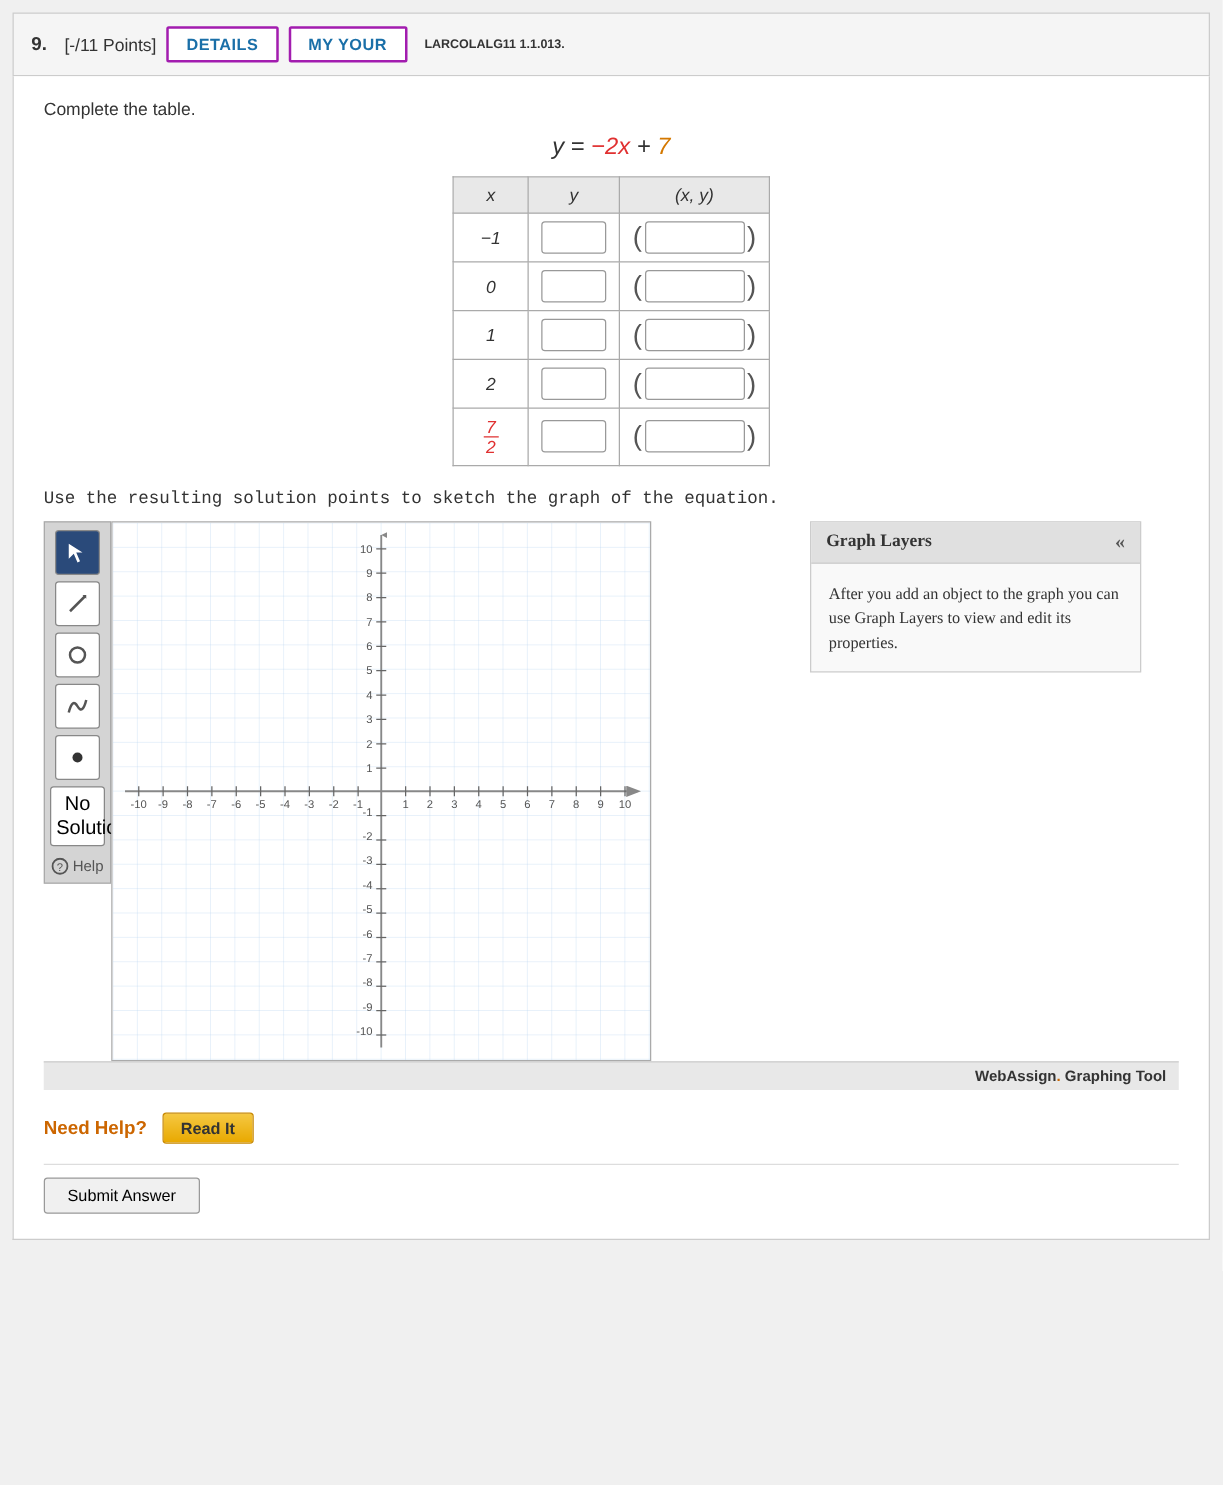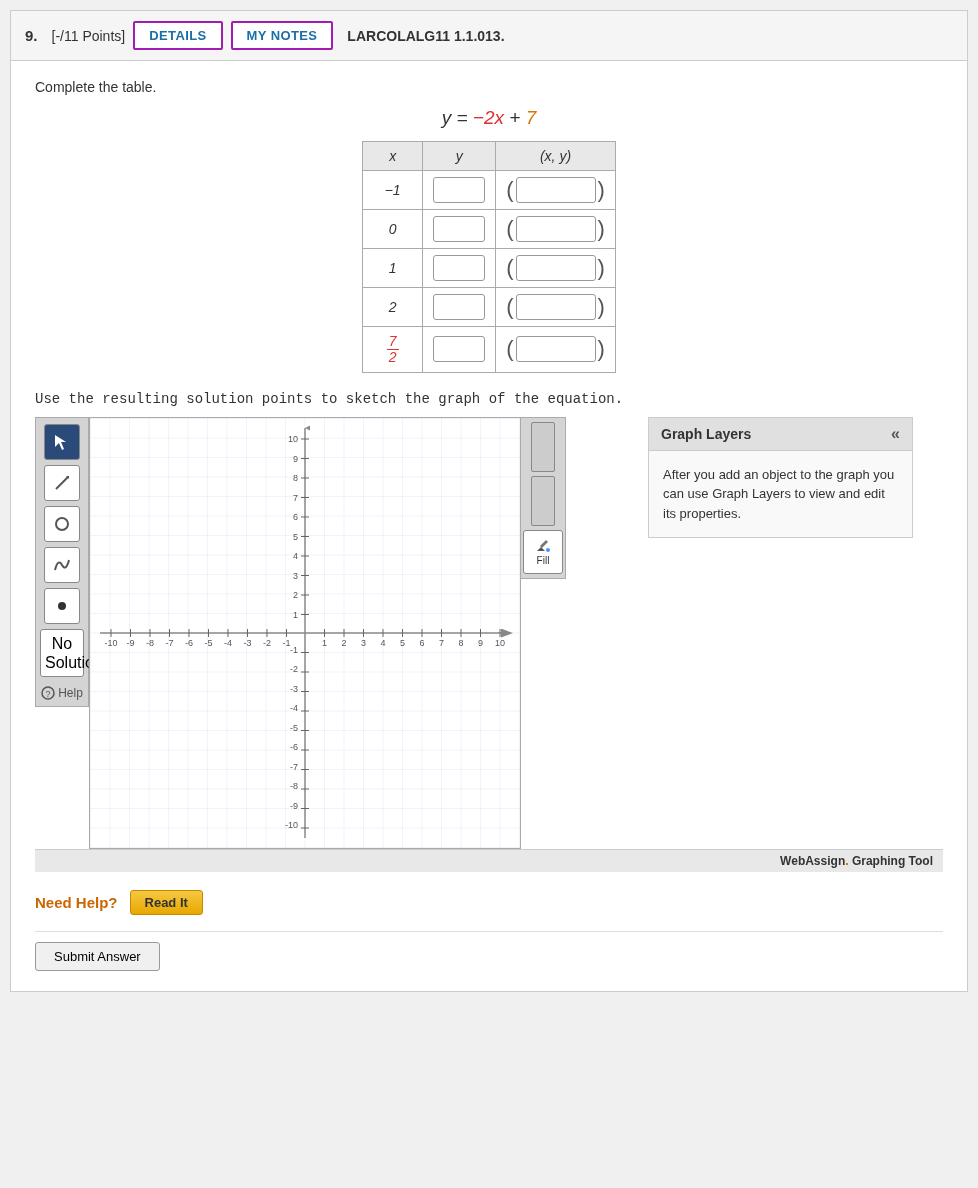--- a/index.html
+++ b/index.html
@@ -21,21 +21,21 @@
       border: 2px solid #a21caf;
       color: #1a6fa8;
       background: #fff;
       padding: 5px 14px;
       font-size: 13px;
       font-weight: bold;
       cursor: pointer;
       border-radius: 2px;
       letter-spacing: 0.03em;
     }
-    .problem-code { font-weight: bold; font-size: 14px; margin-left: 6px; }
+    .problem-code { font-weight: bold; font-size: 10px; margin-left: 6px; }
 
     .ask-row {
       background: #f5f5f5;
       border: 1px solid #ccc;
       border-top: none;
       padding: 8px 14px;
       display: flex;
       gap: 8px;
     }
 
@@ -175,20 +175,21 @@
     
     .graph-layers-panel {
       background: #f9f9f9;
       border: 1px solid #ccc;
       width: 265px;
       padding: 0;
       position: absolute;
       right: 0;
       top: 0;
       z-index: 10;
+      font-family: Liberation Serif, serif;
     }
     .gl-header {
       background: #e0e0e0;
       border-bottom: 1px solid #ccc;
       padding: 7px 12px;
       display: flex;
       justify-content: space-between;
       align-items: center;
       font-weight: bold;
       font-size: 14px;
@@ -237,21 +238,21 @@
   </style>
 </head>
 <body>
 
 <div class="page-wrapper">
 
   <div class="question-header">
     <span class="question-number">9.</span>
     <span>[-/11 Points]</span>
     <button class="btn-outline">DETAILS</button>
-    <button class="btn-outline">MY NOTES</button>
+    <button class="btn-outline">MY YOUR</button>
     <span class="problem-code">LARCOLALG11 1.1.013.</span>
   </div>
 
 
   <div class="content-area">
 
     
     <p class="instruction">Complete the table.</p>
 
     
@@ -498,32 +499,20 @@
               <line x1="211" y1="312.5" x2="219" y2="312.5"></line>
               <line x1="211" y1="332" x2="219" y2="332"></line>
               <line x1="211" y1="351.5" x2="219" y2="351.5"></line>
               <line x1="211" y1="371" x2="219" y2="371"></line>
               <line x1="211" y1="390.5" x2="219" y2="390.5"></line>
               <line x1="211" y1="410" x2="219" y2="410"></line>
             </g>
           </svg>
         </div>
 
-        <div class="graph-sidebar">
-          <div class="sidebar-btn"></div>
-          <div class="sidebar-btn"></div>
-          <div class="fill-btn">
-            <svg width="16" height="16" viewBox="0 0 16 16">
-                <path d="M2,14 L6,10 L10,14 Z" fill="#555"></path>
-                <path d="M5,9 L11,3 L13,5 L7,11 Z" fill="#777"></path>
-                <circle cx="13" cy="13" r="2" fill="#4499ff"></circle>
-              </svg>
-            <span>Fill</span>
-          </div>
-        </div>
       </div>
 
       
       <div class="webassign-footer">
         <span class="wa-web">WebAssign</span><span class="wa-assign">.</span><span> Graphing Tool</span>
       </div>
 
       
       <div class="graph-layers-panel" style="right: 30px; top: 0;">
         <div class="gl-header">

